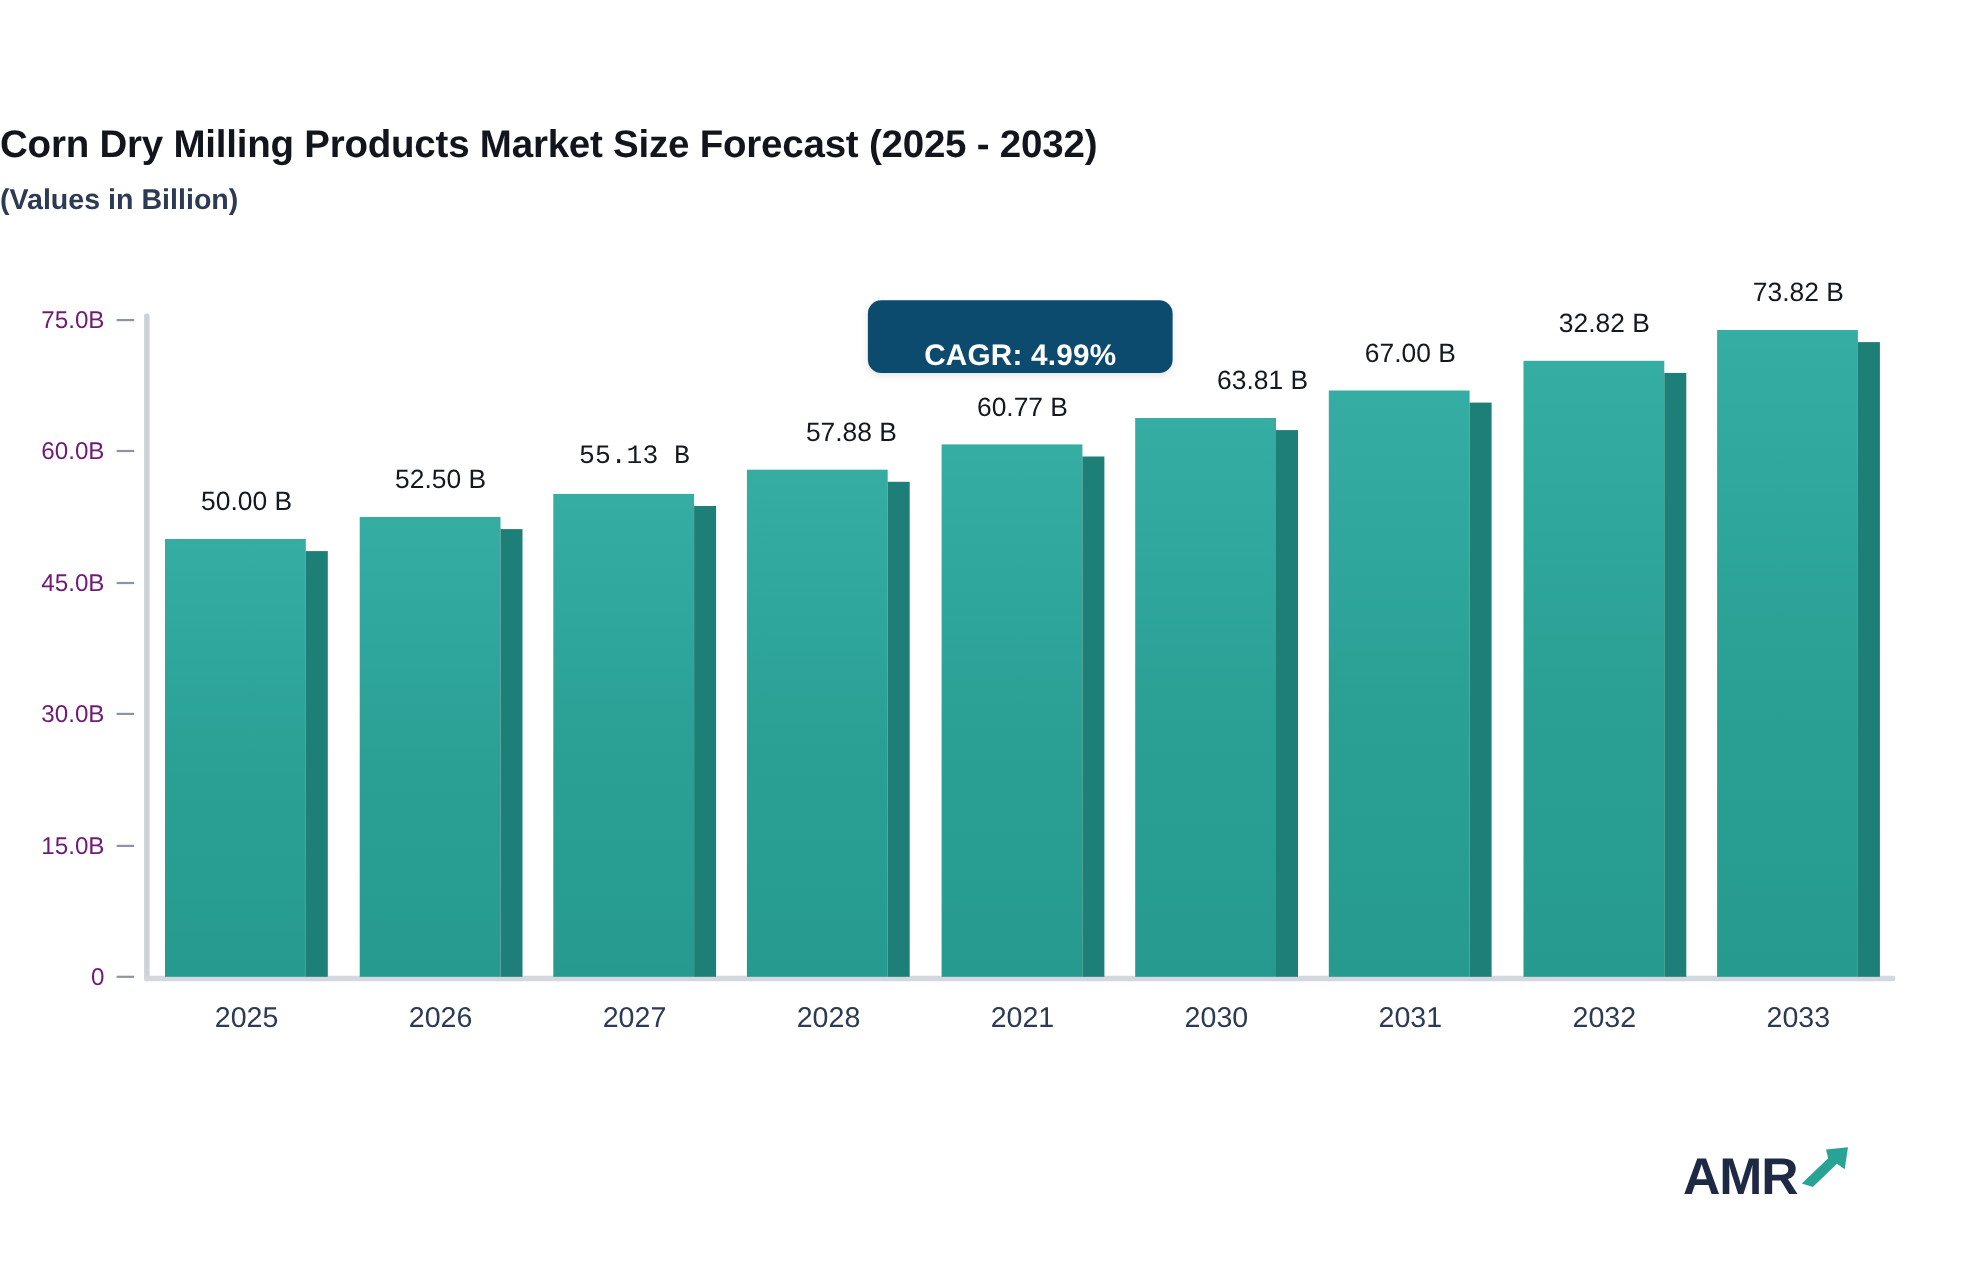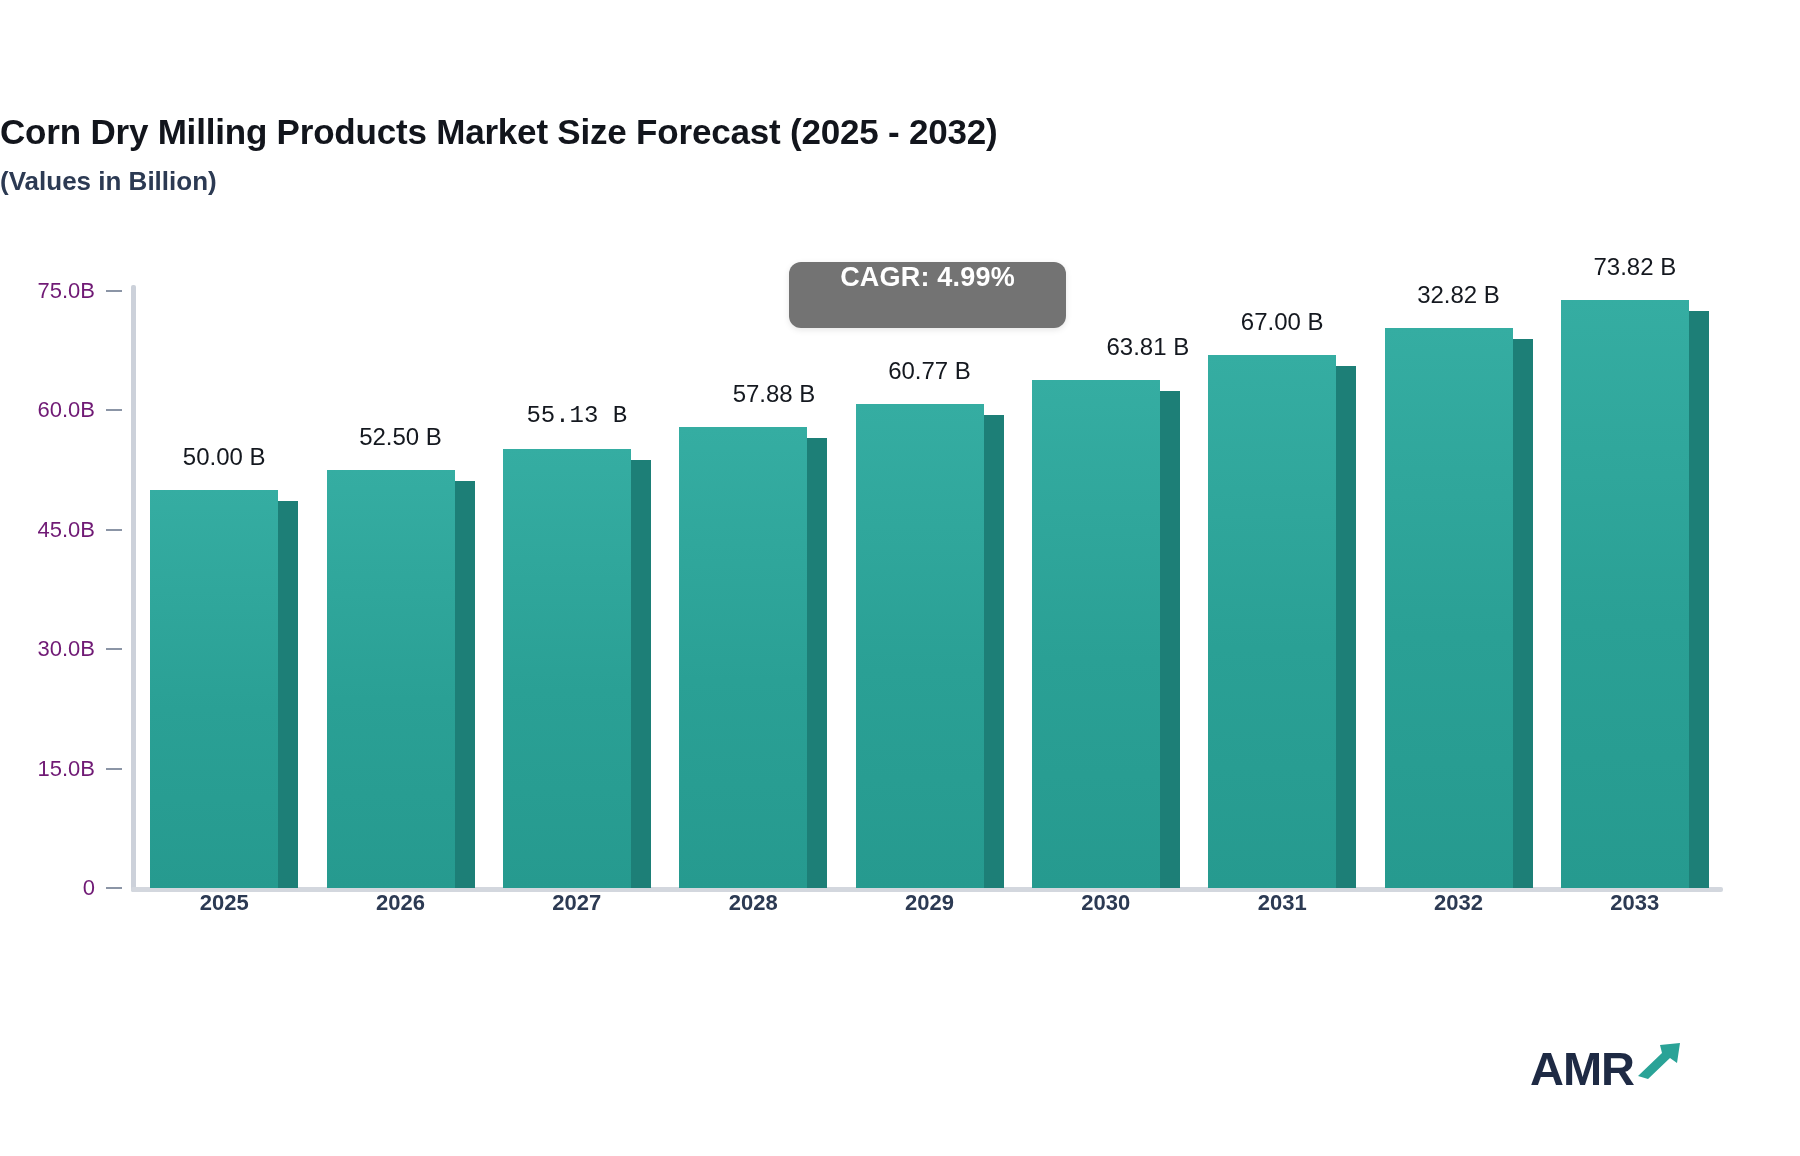--- a/index.html
+++ b/index.html
@@ -43,27 +43,27 @@
     font-size: 26px;
     font-weight: bold;
     color: #2c3a53;
     white-space: nowrap;
   }
 
   
   #cagr-badge {
     position: absolute;
     left: 789px;
-    top: 262px;
+    top: 273px;
     width: 277px;
     height: 66px;
-    background: #737373;
+    background: #0c4a6e;
     border-radius: 12px;
     display: flex;
-    align-items: flex-start;
+    align-items: flex-end;
     justify-content: center;
     box-shadow: 0 2px 6px rgba(0,0,0,0.10);
     z-index: 40;
   }
   #cagr-badge-label {
     color: #ffffff;
     font-size: 27px;
     font-weight: bold;
     letter-spacing: 0.2px;
     white-space: nowrap;
@@ -116,26 +116,25 @@
     position: absolute;
     right: 9px;
     top: -1px;
     width: 16px;
     height: 2px;
     background: #8b95a6;
   }
 
   .x-tick-label {
     position: absolute;
-    top: 890px;
+    top: 910px;
     transform: translateX(-50%);
-    font-size: 22px;
+    font-size: 26px;
     color: #2c3a53;
     white-space: nowrap;
-    font-weight: bold;
   }
 
   
   .bar-group {
     position: absolute;
     bottom: 0;
   }
   .bar-face {
     position: absolute;
     left: 0;
@@ -218,21 +217,21 @@
         <div class="y-tick" style="top: 291px;">
           <span class="lbl">75.0B</span>
           <span class="mark"></span>
         </div>
       </div>
     <div id="x-ticks">
         <div class="x-tick-label" style="left: 224.167px;">2025</div>
         <div class="x-tick-label" style="left: 400.5px;">2026</div>
         <div class="x-tick-label" style="left: 576.833px;">2027</div>
         <div class="x-tick-label" style="left: 753.167px; text-align: center;">2028</div>
-        <div class="x-tick-label" style="left: 929.5px;">2029</div>
+        <div class="x-tick-label" style="left: 929.5px;">2021</div>
         <div class="x-tick-label" style="left: 1105.83px;">2030</div>
         <div class="x-tick-label" style="left: 1282.17px;">2031</div>
         <div class="x-tick-label" style="left: 1458.5px;">2032</div>
         <div class="x-tick-label" style="left: 1634.83px;">2033</div>
       </div>
     <div id="bars">
         <div class="bar-group" style="left: 150.167px; top: 490px; width: 148px; height: 398px;">
           <div class="bar-face" style="width: 128px; height: 398px;"></div>
           <div class="bar-side" style="left: 128px; height: 387px; width: 20px; background: rgb(29, 127, 119);"></div>
         </div>

